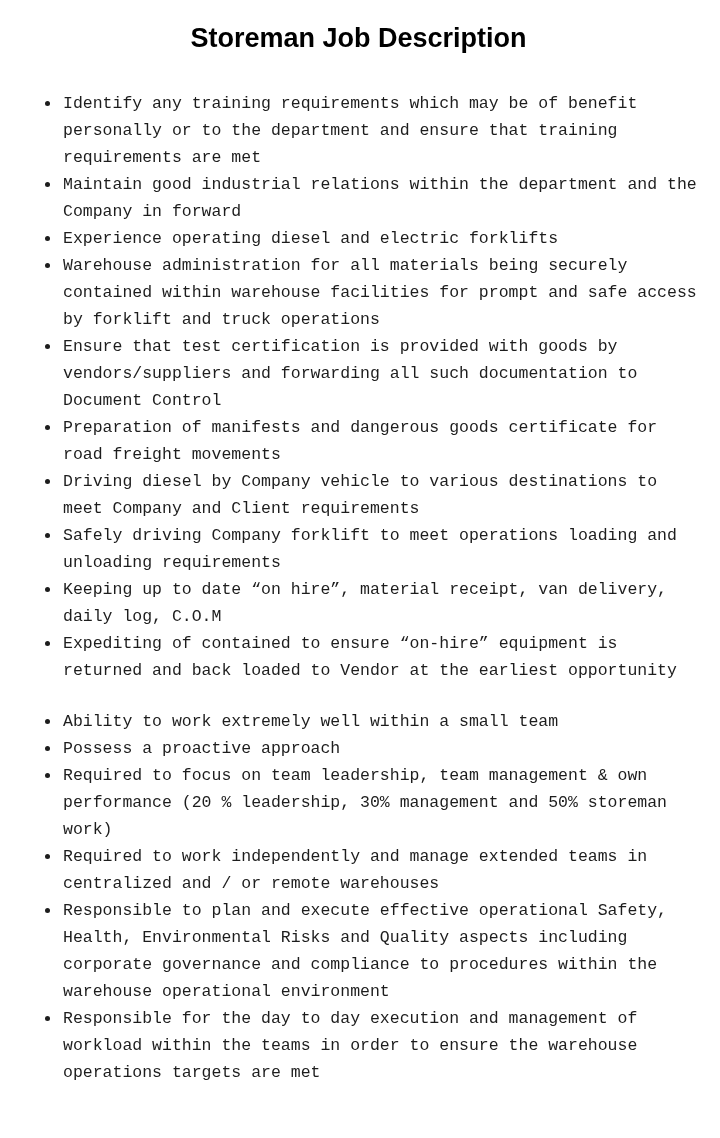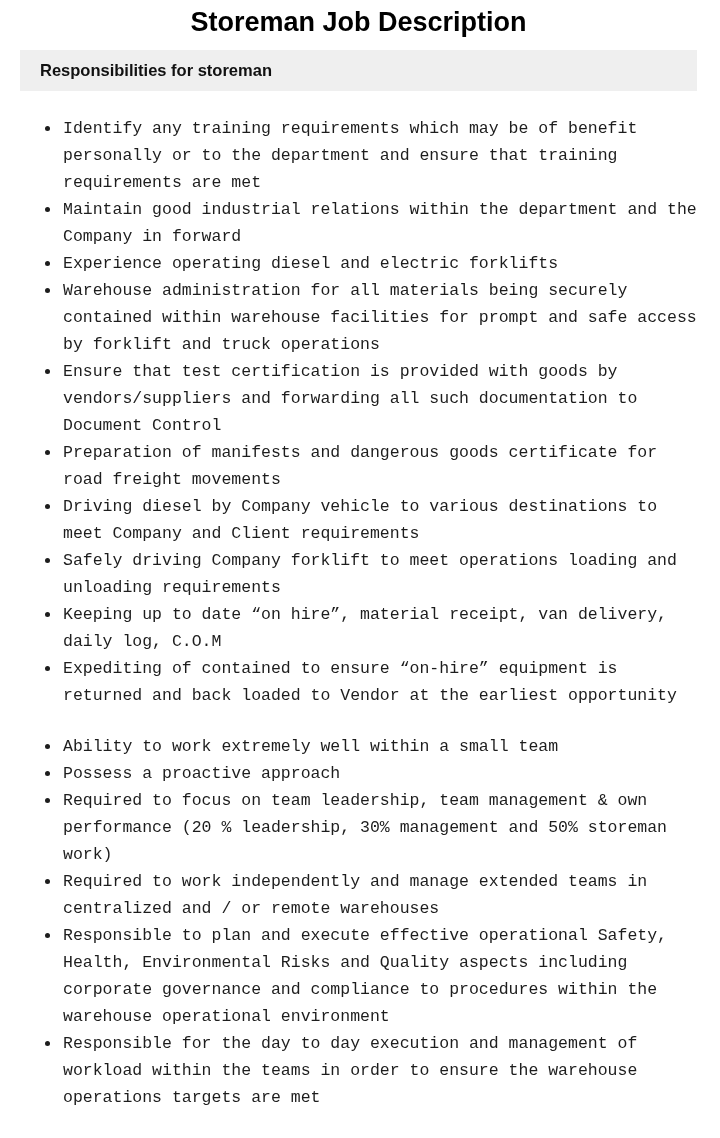--- a/index.html
+++ b/index.html
@@ -12,21 +12,21 @@
     width: 720px;
     font-family: "Liberation Sans", "DejaVu Sans", sans-serif;
     color: #1d1d1d;
     -webkit-font-smoothing: antialiased;
   }
   .page {
     width: 720px;
     padding: 0 23px 30px 20px;
   }
   h1.doc-title {
-    margin: 0;
+    margin: 16px;
     padding: 7px 0 12px 0;
     text-align: center;
     font-size: 27px;
     font-weight: 800;
     color: #000000;
   }
   p.intro {
     margin: 10px 0 17px 0;
     font-size: 16.5px;
     line-height: 27px;
@@ -54,21 +54,20 @@
 </style>
 </head>
 <body>
 
 <div class="page">
 
   <h1 class="doc-title">Storeman Job Description</h1>
 
 
   <div class="section">
-    <div class="section-header">Responsibilities for storeman</div>
     <ul class="bullet-list">
       <li>Identify any training requirements which may be of benefit personally or to the department and ensure that training requirements are met</li>
       <li>Maintain good industrial relations within the department and the Company in forward</li>
       <li>Experience operating diesel and electric forklifts</li>
       <li>Warehouse administration for all materials being securely contained within warehouse facilities for prompt and safe access by forklift and truck operations</li>
       <li>Ensure that test certification is provided with goods by vendors/suppliers and forwarding all such documentation to Document Control</li>
       <li>Preparation of manifests and dangerous goods certificate for road freight movements</li>
       <li>Driving diesel by Company vehicle to various destinations to meet Company and Client requirements</li>
       <li>Safely driving Company forklift to meet operations loading and unloading requirements</li>
       <li>Keeping up to date “on hire”, material receipt, van delivery, daily log, C.O.M</li>

